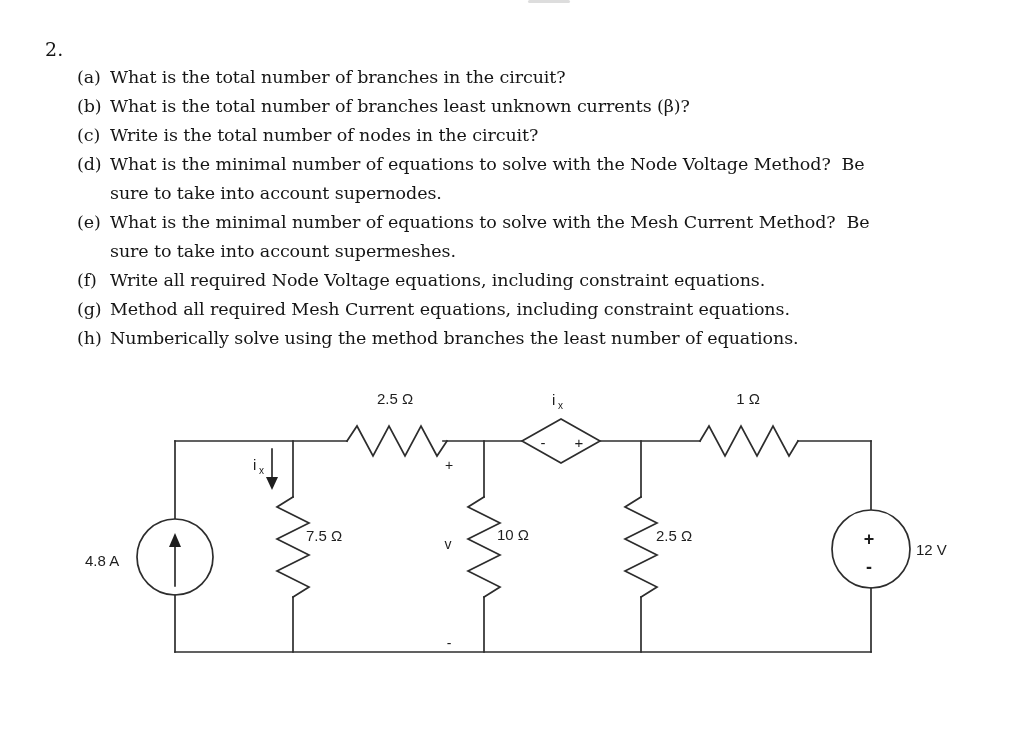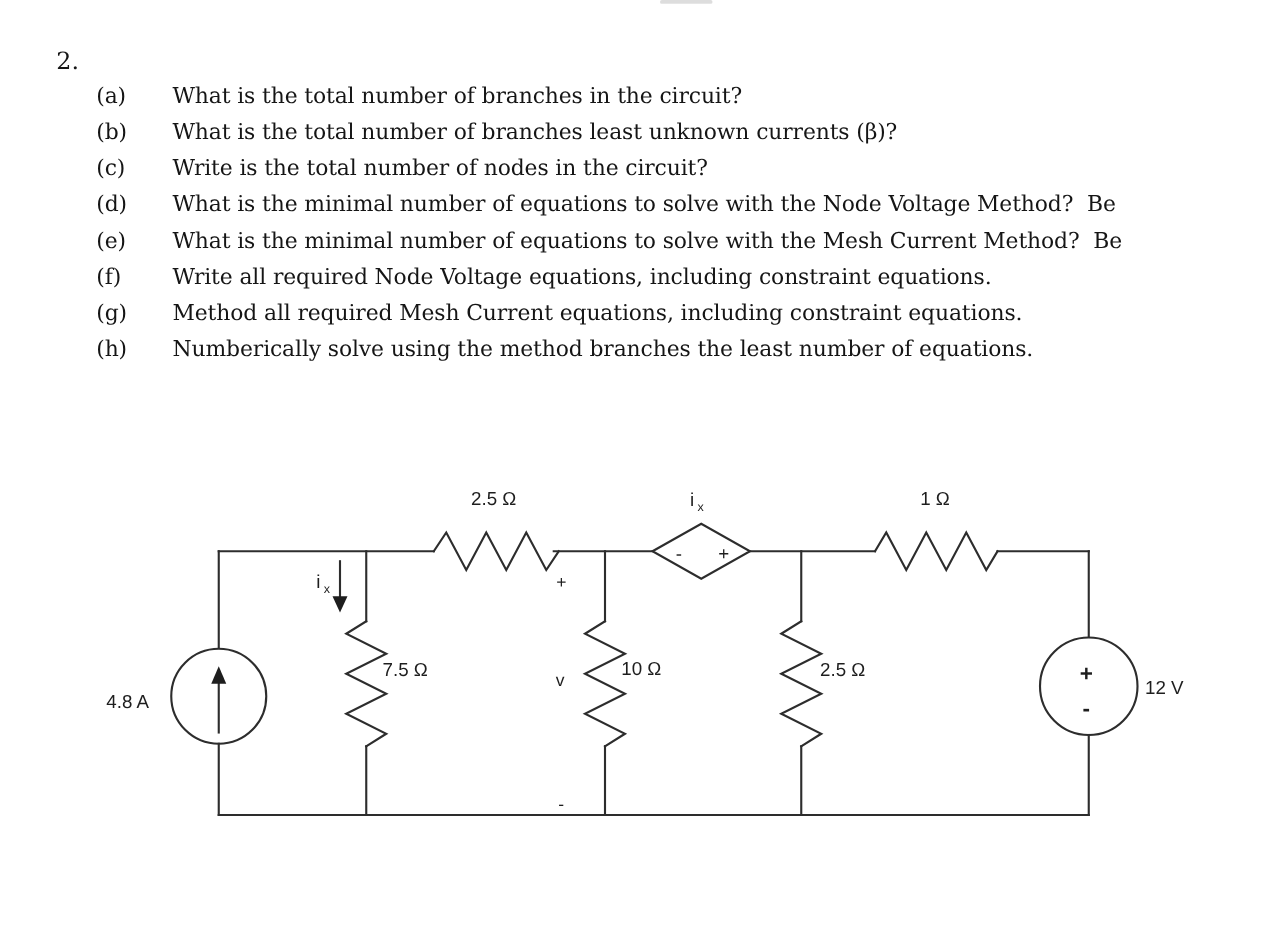--- a/index.html
+++ b/index.html
@@ -18,21 +18,21 @@
   .problem-number{
     position:absolute;left:45px;top:38px;
     font-size:19px;letter-spacing:.2px;
   }
   .questions{
     position:absolute;left:77px;top:63px;
     font-size:17.5px;line-height:29px;letter-spacing:-0.1px;
   }
   .q{display:flex;align-items:flex-start;}
   .q-label{flex:0 0 33px;white-space:pre;}
-  .q-lines{flex:1 1 auto;margin-left:28px;}
+  .q-lines{flex:1 1 auto;}
   .q-line{white-space:pre;}
   .circuit-svg{position:absolute;left:0;top:0;}
   .ctext{font-family:"Liberation Sans", sans-serif;fill:#1e1e1e;font-size:15px;}
   .csub{font-family:"Liberation Sans", sans-serif;fill:#1e1e1e;font-size:10px;}
   .csmall{font-family:"Liberation Sans", sans-serif;fill:#1e1e1e;font-size:14px;}
   .cbig{font-family:"Liberation Sans", sans-serif;fill:#1e1e1e;font-size:18px;font-weight:bold;}
 </style>
 </head>
 <body>
 
@@ -58,26 +58,28 @@
     <div class="q">
       <span class="q-label">(c)</span>
       <div class="q-lines">
           <div class="q-line">Write is the total number of nodes in the circuit?</div>
         </div>
     </div>
     <div class="q">
       <span class="q-label">(d)</span>
       <div class="q-lines">
         <div class="q-line">What is the minimal number of equations to solve with the Node Voltage Method?  Be</div>
+        <div class="q-line">sure to take into account supernodes.</div>
       </div>
     </div>
     <div class="q">
       <span class="q-label">(e)</span>
       <div class="q-lines">
         <div class="q-line">What is the minimal number of equations to solve with the Mesh Current Method?  Be</div>
+        <div class="q-line">sure to take into account supermeshes.</div>
       </div>
     </div>
     <div class="q">
       <span class="q-label">(f)</span>
       <div class="q-lines">
           <div class="q-line">Write all required Node Voltage equations, including constraint equations.</div>
         </div>
     </div>
     <div class="q">
       <span class="q-label">(g)</span>

